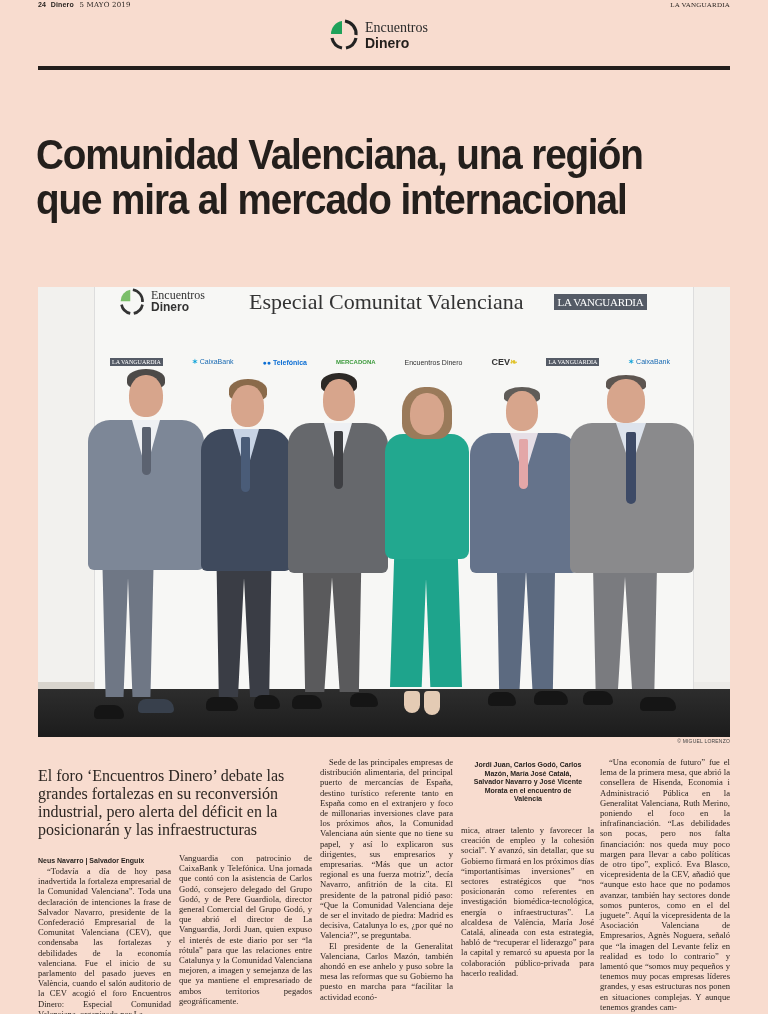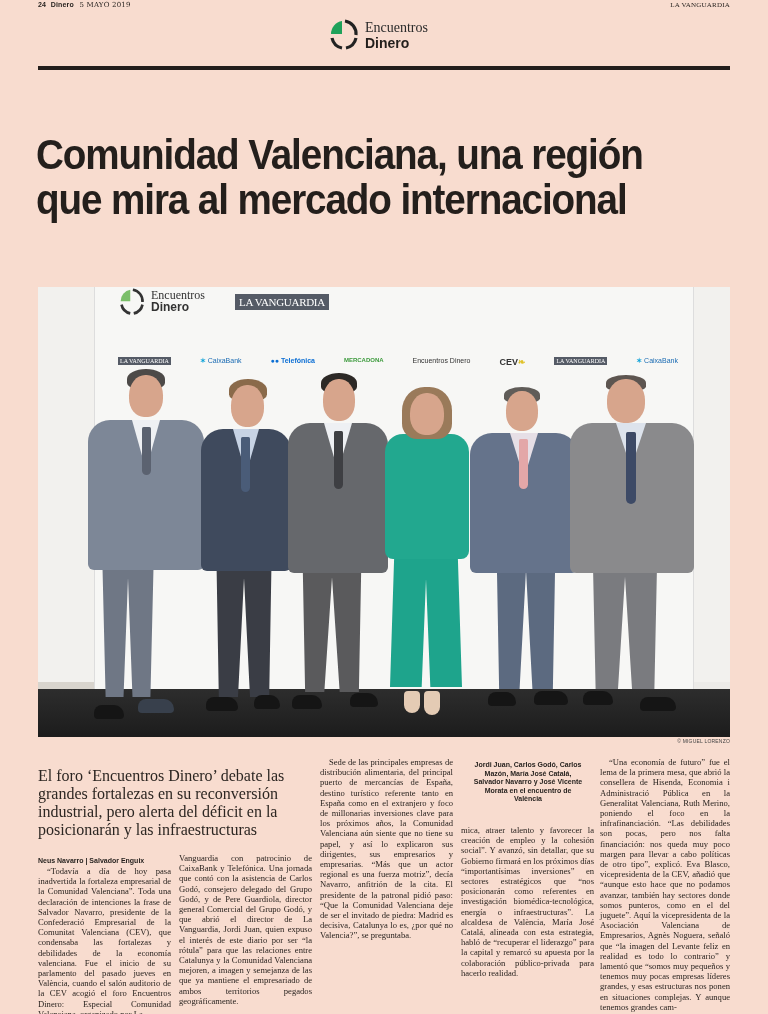--- a/index.html
+++ b/index.html
@@ -29,21 +29,21 @@
   .photo .floor { position: absolute; left: 0; top: 402px; width: 692px; height: 48px; background: linear-gradient(#2d2d2d, #1c1c1c); }
 
   .bd-top { position: absolute; top: 0; left: 80px; width: 590px; height: 30px; display: flex; align-items: center; }
   .bd-logo { display: flex; align-items: center; gap: 5px; }
   .bd-logo svg { width: 28px; height: 28px; }
   .bd-logo .w1 { font-family: "Liberation Serif", serif; font-size: 12px; display: block; color: #333; line-height: 1; }
   .bd-logo .w2 { font-family: "Liberation Sans", sans-serif; font-size: 12px; font-weight: 700; display: block; color: #333; line-height: 1.1; }
   .bd-title { font-family: "Liberation Serif", serif; font-size: 22px; color: #333; margin-left: 44px; white-space: nowrap; }
   .bd-lv { margin-left: 30px; background: #555b66; color: #fff; font-family: "Liberation Serif", serif; font-size: 11px; padding: 2px 4px; letter-spacing: -0.3px; }
 
-  .spons { position: absolute; left: 80px; width: 560px; display: flex; justify-content: space-between; align-items: flex-start; font-size: 7px; font-family: "Liberation Sans", sans-serif; color: #333; }
+  .spons { position: absolute; left: 72px; width: 560px; display: flex; justify-content: space-between; align-items: center; font-size: 7px; font-family: "Liberation Sans", sans-serif; color: #333; }
   .sp-lv { background: #555b66; color: #fff; font-family: "Liberation Serif", serif; padding: 1px 2px; font-size: 6px; }
   .sp-cx { color: #1a6bb3; }
   .sp-cx b { color: #12a4d9; }
   .sp-tel { color: #0b6ed4; font-weight: 700; }
   .sp-mer { color: #3c9a3c; font-weight: 700; font-size: 6px; }
   .sp-cev { font-weight: 700; font-size: 9px; color: #333; }
   .sp-cev i { color: #e0c22a; font-style: normal; }
 
   .person { position: absolute; }
   .head { position: absolute; border-radius: 48% 48% 44% 44%; background: #d7a58c; }
@@ -115,20 +115,21 @@
         <path d="M13 2 A13 13 0 0 0 2 15 L13 15 Z" fill="#7bbf6a"></path>
         <path d="M16 2 A13 13 0 0 1 27 16" stroke="#333" stroke-width="3" fill="none"></path>
         <path d="M27 19 A13 13 0 0 1 17 29" stroke="#333" stroke-width="3" fill="none"></path>
         <path d="M13 29 A13 13 0 0 1 3 19" stroke="#333" stroke-width="3" fill="none"></path>
       </svg>
       <div>
         <span class="w1">Encuentros</span>
         <span class="w2">Dinero</span>
       </div>
     </div>
+    <div class="bd-title">Especial Comunitat Valenciana</div>
     <div class="bd-lv">LA VANGUARDIA</div>
   </div>
 
   <div class="spons" style="top:70px">
     <span class="sp-lv">LA VANGUARDIA</span>
     <span class="sp-cx"><b>✶</b> <span>CaixaBank</span></span>
     <span class="sp-tel">●● <span>Telefónica</span></span>
     <span class="sp-mer">MERCADONA</span>
     <span>Encuentros Dinero</span>
     <span class="sp-cev"><span>CEV</span><i>❧</i></span>
@@ -208,20 +209,21 @@
 <div class="byline">Neus Navarro | Salvador Enguix</div>
 
 <div class="col c1">
   <span class="ind">“Todavía a día de hoy pasa inadvertida la fortaleza empresarial de la Comunidad Valenciana”. Toda una declaración de intenciones la frase de Salvador Navarro, presidente de la Confederació Empresarial de la Comunitat Valenciana (CEV), que condensaba las fortalezas y debilidades de la economía valenciana. Fue el inicio de su parlamento del pasado jueves en València, cuando el salón auditorio de la CEV acogió el foro Encuentros Dinero: Especial Comunidad Valenciana, organizado por La</span>
 </div>
 <div class="col c2">
   <span>Vanguardia con patrocinio de CaixaBank y Telefónica. Una jornada que contó con la asistencia de Carlos Godó, consejero delegado del Grupo Godó, y de Pere Guardiola, director general Comercial del Grupo Godó, y que abrió el director de La Vanguardia, Jordi Juan, quien expuso el interés de este diario por ser “la rótula” para que las relaciones entre Catalunya y la Comunidad Valenciana mejoren, a imagen y semejanza de las que ya mantiene el empresariado de ambos territorios pegados geográficamente.</span>
 </div>
 <div class="col c3">
   <span class="ind">Sede de las principales empresas de distribución alimentaria, del principal puerto de mercancías de España, destino turístico referente tanto en España como en el extranjero y foco de millonarias inversiones clave para los próximos años, la Comunidad Valenciana aún siente que no tiene su papel, y así lo explicaron sus dirigentes, sus empresarios y empresarias. “Más que un actor regional es una fuerza motriz”, decía Navarro, anfitrión de la cita. El presidente de la patronal pidió paso: “Que la Comunidad Valenciana deje de ser el invitado de piedra: Madrid es decisiva, Catalunya lo es, ¿por qué no Valencia?”, se preguntaba.</span>
+  <span class="ind">El presidente de la Generalitat Valenciana, Carlos Mazón, también ahondó en ese anhelo y puso sobre la mesa las reformas que su Gobierno ha puesto en marcha para “facilitar la actividad econó-</span>
 </div>
 
 <div class="caption">Jordi Juan, Carlos Godó, Carlos Mazón, María José Catalá, Salvador Navarro y José Vicente Morata en el encuentro de València</div>
 
 <div class="col c4">
   <span>mica, atraer talento y favorecer la creación de empleo y la cohesión social”. Y avanzó, sin detallar, que su Gobierno firmará en los próximos días “importantísimas inversiones” en sectores estratégicos que “nos posicionarán como referentes en investigación biomédica-tecnológica, energía o infraestructuras”. La alcaldesa de València, María José Catalá, alineada con esta estrategia, habló de “recuperar el liderazgo” para la capital y remarcó su apuesta por la colaboración público-privada para hacerlo realidad.</span>
 </div>
 <div class="col c5">
   <span class="ind">“Una economía de futuro” fue el lema de la primera mesa, que abrió la consellera de Hisenda, Economia i Administració Pública en la Generalitat Valenciana, Ruth Merino, poniendo el foco en la infrafinanciación. “Las debilidades son pocas, pero nos falta financiación: nos queda muy poco margen para llevar a cabo políticas de otro tipo”, explicó. Eva Blasco, vicepresidenta de la CEV, añadió que “aunque esto hace que no podamos avanzar, también hay sectores donde somos punteros, como en el del juguete”. Aquí la vicepresidenta de la Asociación Valenciana de Empresarios, Agnès Noguera, señaló que “la imagen del Levante feliz en realidad es todo lo contrario” y lamentó que “somos muy pequeños y tenemos muy pocas empresas líderes grandes, y esas estructuras nos ponen en situaciones complejas. Y aunque tenemos grandes cam-</span>
 </div>

